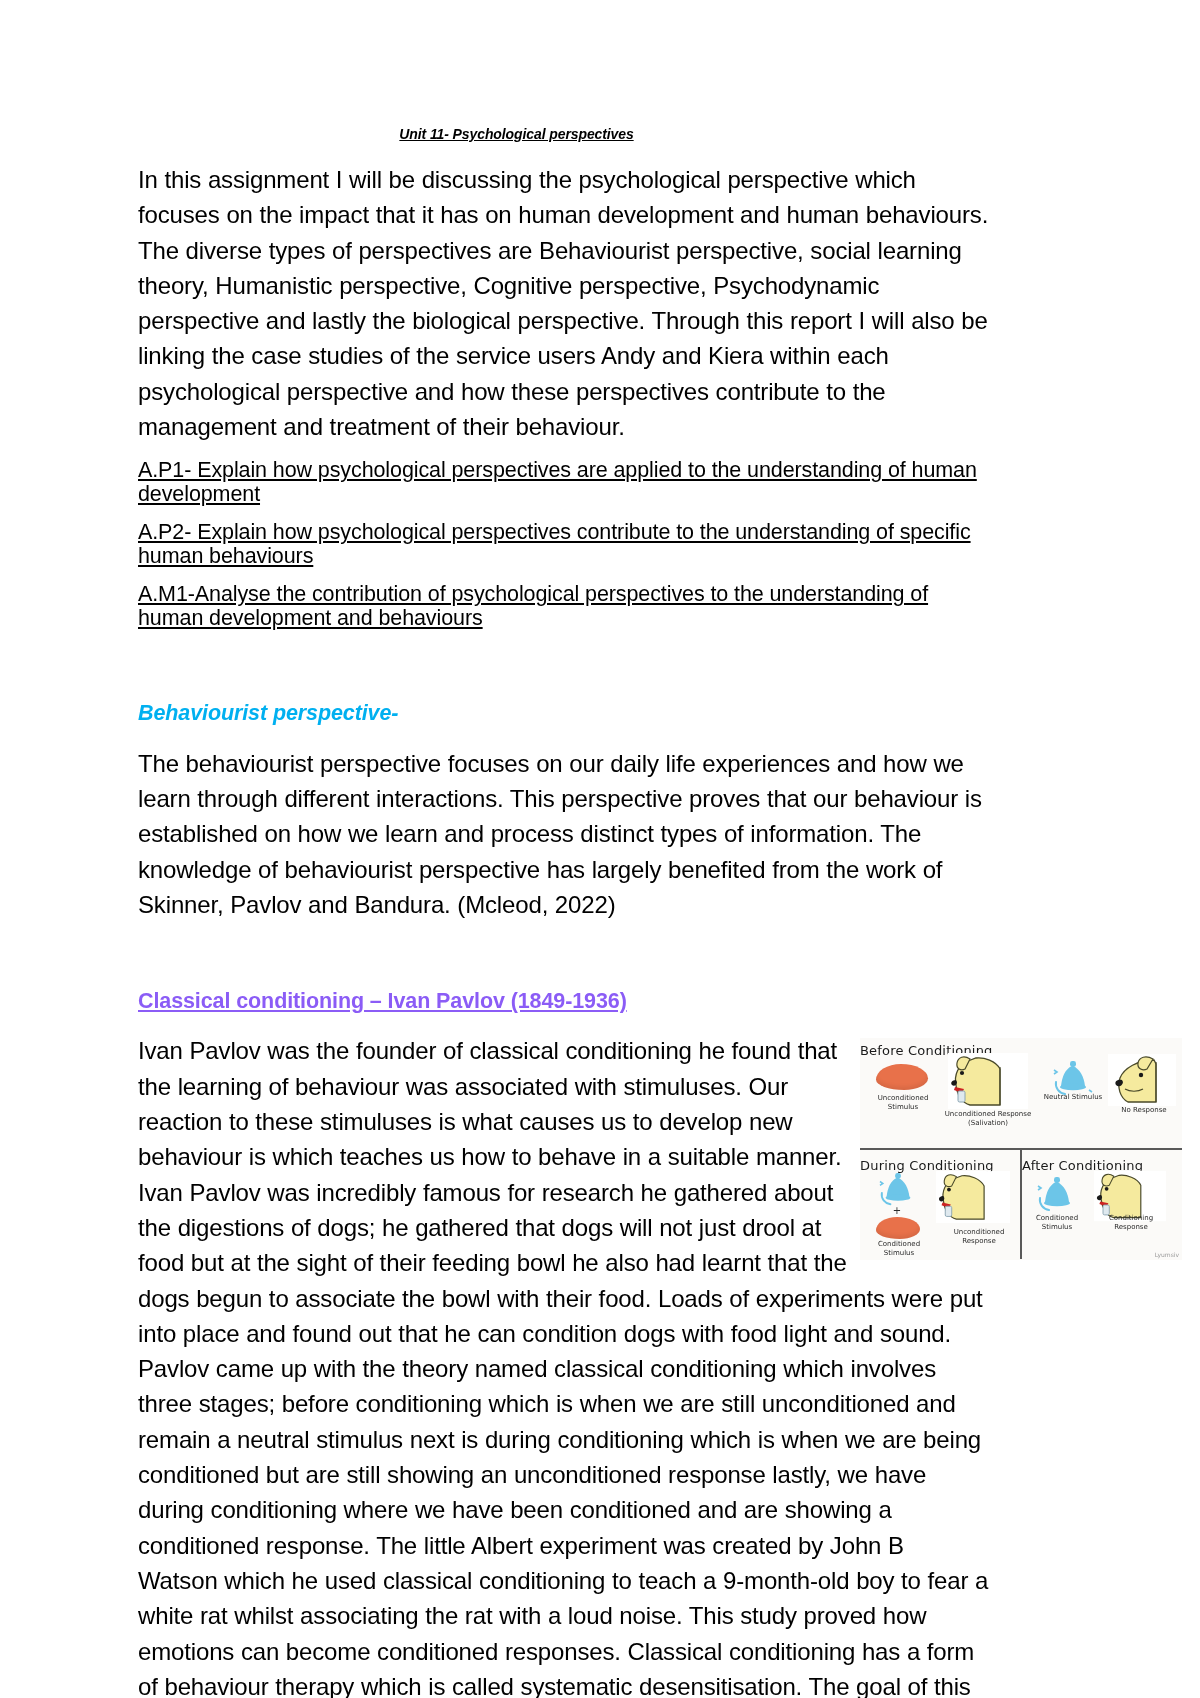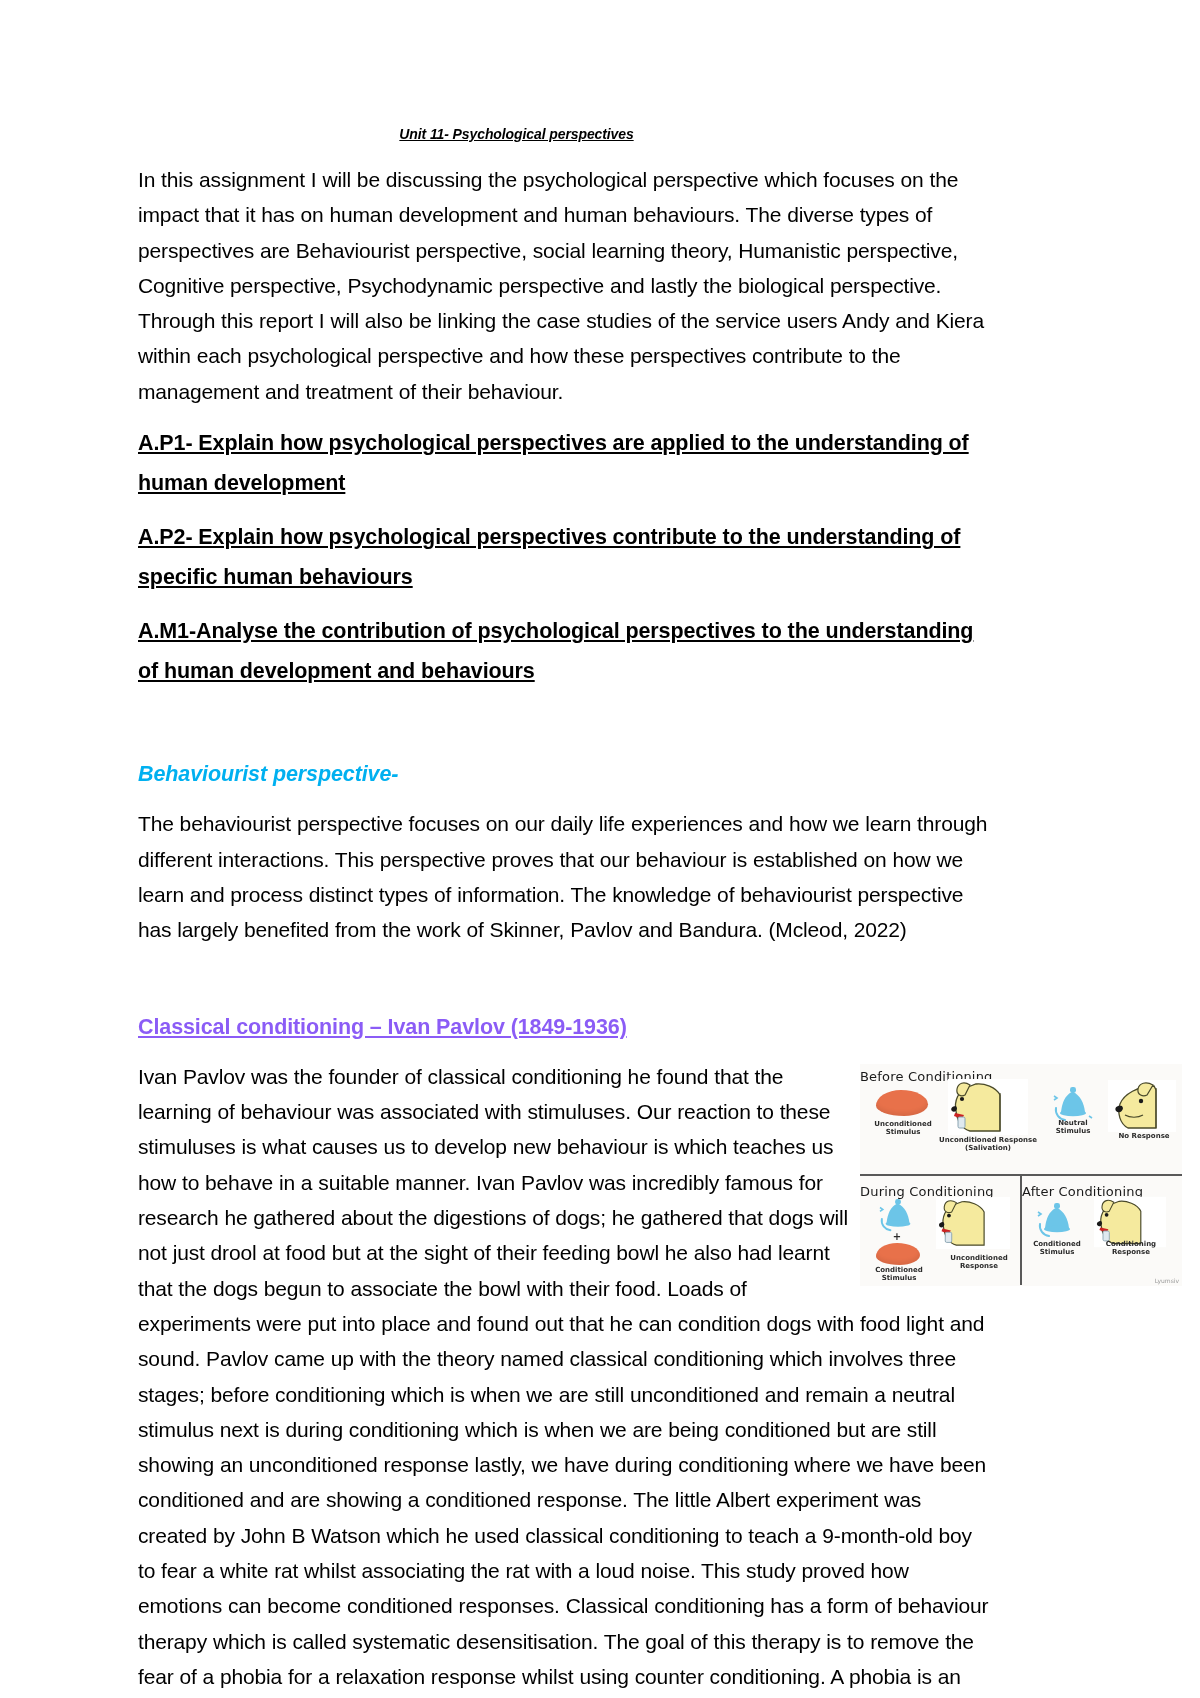--- a/index.html
+++ b/index.html
@@ -26,31 +26,31 @@
     text-align: center;
     font-weight: bold;
     font-style: italic;
     text-decoration: underline;
     font-size: 14px;
     letter-spacing: -0.1px;
     margin: 0 0 20px 0;
     padding-right: 95px;
   }
   p.body-text {
-    font-size: 21px;
+    font-size: 24px;
     line-height: 35.3px;
     margin: 0 0 14px 0;
     text-align: left;
     letter-spacing: -0.15px;
     word-spacing: 0.2px;
   }
   h2.task-head {
     font-size: 21.5px;
-    line-height: 40px;
-    font-weight: bold;
+    line-height: 24px;
+    font-weight: normal;
     text-decoration: underline;
     margin: 0 0 14px 0;
     letter-spacing: -0.1px;
   }
   h3.section-head {
     font-size: 21.5px;
     line-height: 35.3px;
     font-weight: bold;
     font-style: italic;
     margin: 0 0 14px 0;
@@ -101,21 +101,21 @@
     font-weight: normal;
     font-size: 13px;
     color: #1a1a1a;
     letter-spacing: 0.2px;
   }
   .fig-top .fig-label { padding-top: 5px; }
   .fig-q .fig-label  { padding-top: 8px; }
   .cap {
     position: absolute;
     font-family: "DejaVu Sans", sans-serif;
-    font-weight: bold;
+    font-weight: normal;
     font-size: 7px;
     line-height: 8.5px;
     text-align: center;
     color: #2b2b2b;
   }
   .watermark {
     position: absolute;
     right: 3px;
     bottom: 1px;
     font-family: "DejaVu Sans", sans-serif;

